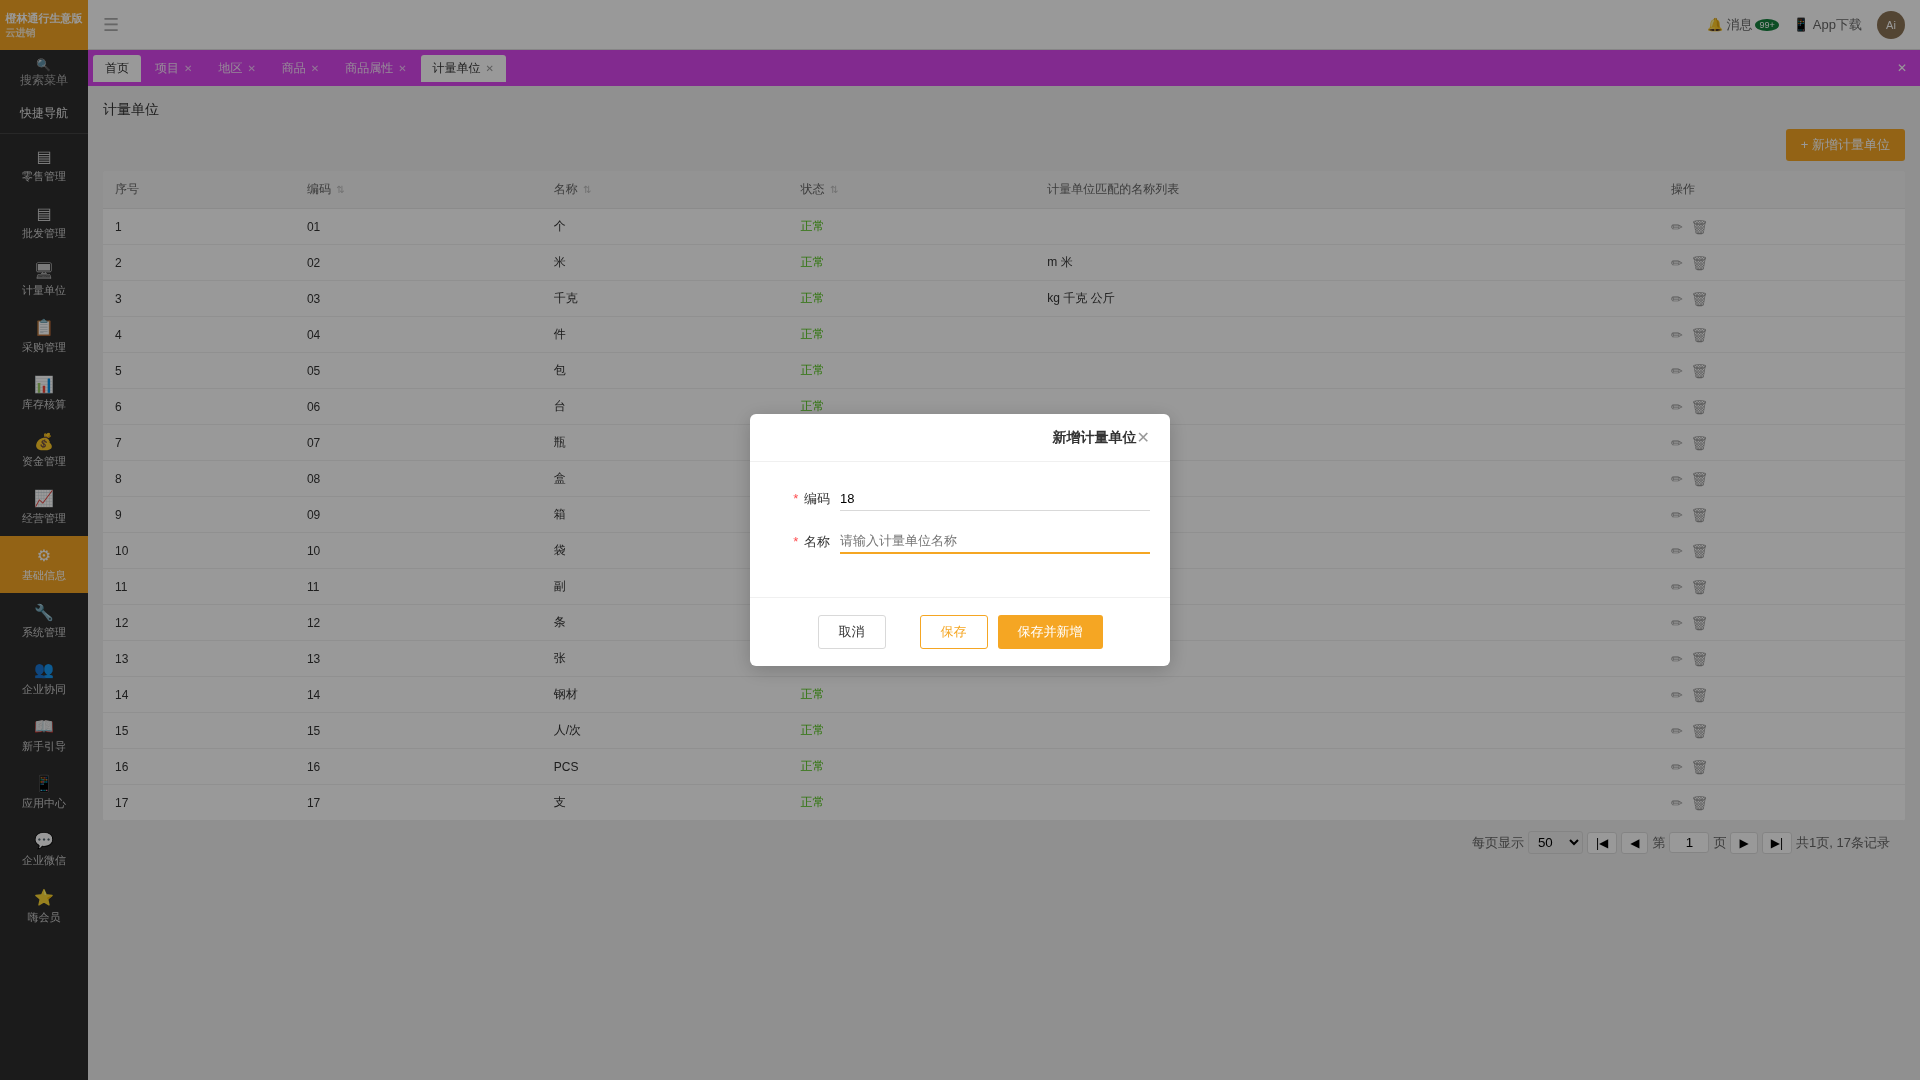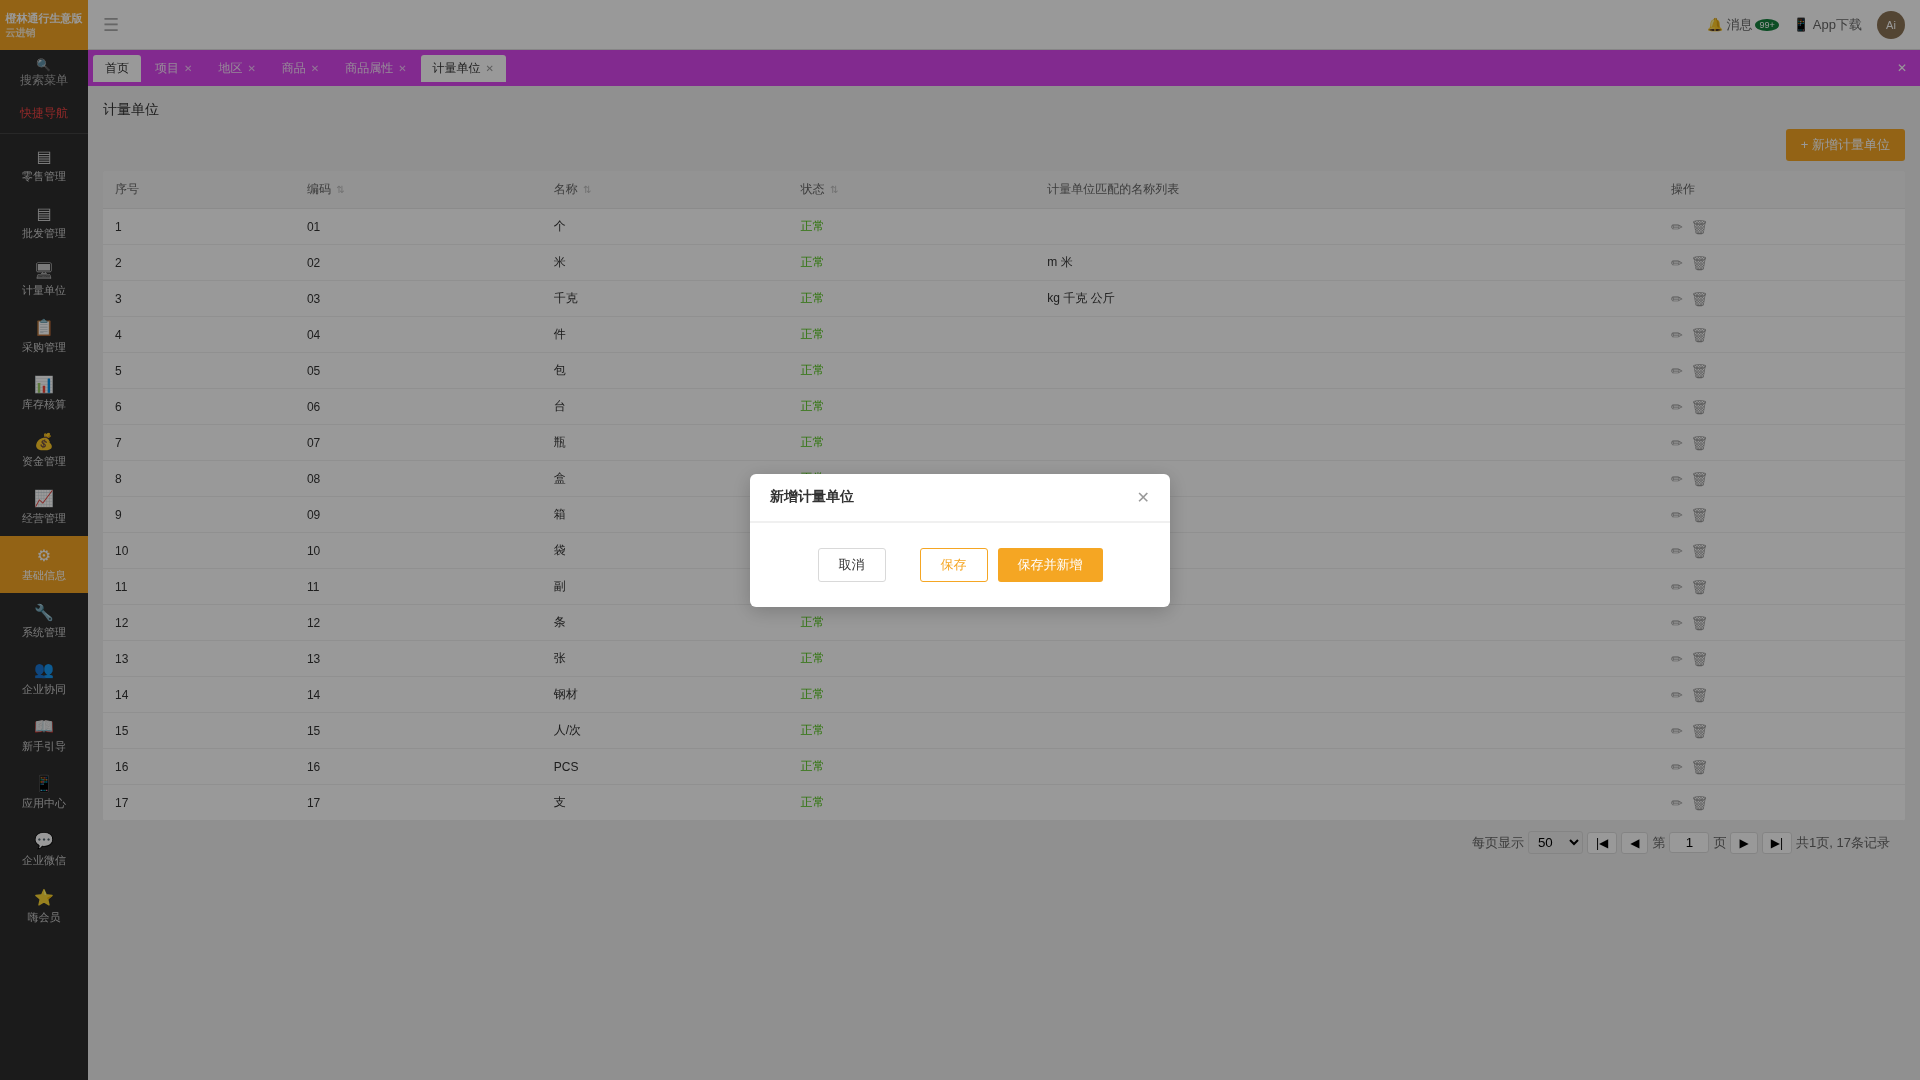--- a/index.html
+++ b/index.html
@@ -2,21 +2,21 @@
 <html><head>
   <meta charset="utf-8">
   <style>
     * { box-sizing: border-box; margin: 0; padding: 0; }
     body { font-family: 'Microsoft YaHei', Arial, sans-serif; font-size: 13px; background: #f5f5f5; color: #333; height: 1080px; width: 1920px; overflow: hidden; display: flex; }
 
     
     .sidebar { width: 88px; background: #2d2d2d; min-height: 1080px; display: flex; flex-direction: column; color: #ccc; }
     .sidebar-logo { background: #f5a623; height: 50px; display: flex; align-items: center; justify-content: center; color: white; font-size: 14px; font-weight: bold; padding: 5px; }
     .sidebar-search { padding: 8px 5px; text-align: center; color: #aaa; font-size: 12px; cursor: pointer; }
-    .sidebar-nav { padding: 8px 5px; text-align: center; color: #ef4444; font-size: 12px; cursor: pointer; }
+    .sidebar-nav { padding: 8px 5px; text-align: center; color: #e5e5e5; font-size: 12px; cursor: pointer; }
     .sidebar-item { padding: 10px 5px; text-align: center; color: #ccc; font-size: 12px; cursor: pointer; display: flex; flex-direction: column; align-items: center; }
     .sidebar-item.active { background: #f5a623; color: white; }
     .sidebar-item .icon { font-size: 16px; margin-bottom: 3px; }
     .sidebar-item .label { font-size: 11px; }
     .sidebar-divider { height: 1px; background: #444; margin: 3px 0; }
 
     
     .main { flex: 1; display: flex; flex-direction: column; background: #f0f0f0; }
 
     
@@ -54,30 +54,30 @@
 
     
     .pagination { display: flex; align-items: center; justify-content: flex-end; padding: 10px 15px; gap: 4px; font-size: 13px; color: #666; }
     .pagination select { padding: 2px 5px; border: 1px solid #ddd; border-radius: 3px; }
     .pagination .page-btn { border: 1px solid #ddd; background: white; padding: 3px 8px; cursor: pointer; border-radius: 3px; font-size: 12px; }
     .pagination .page-input { width: 40px; text-align: center; border: 1px solid #ddd; padding: 2px 5px; border-radius: 3px; }
 
     
     .modal-overlay { position: fixed; top: 0; left: 0; width: 100%; height: 100%; background: rgba(0,0,0,0.4); z-index: 100; display: flex; align-items: center; justify-content: center; }
     .modal { background: white; border-radius: 6px; width: 420px; box-shadow: 0 4px 20px rgba(0,0,0,0.2); }
-    .modal-header { display: flex; align-items: center; justify-content: space-between; padding: 14px 20px; border-bottom: 1px solid #f0f0f0; }
+    .modal-header { display: flex; align-items: center; justify-content: flex-end; padding: 14px 20px; border-bottom: 1px solid #f0f0f0; }
     .modal-title { font-size: 14px; font-weight: 600; color: #333; }
     .modal-close { color: #999; cursor: pointer; font-size: 16px; }
     .modal-body { padding: 25px 20px; }
     .form-row { display: flex; align-items: center; margin-bottom: 18px; }
     .form-label { width: 60px; text-align: right; font-size: 13px; color: #333; margin-right: 10px; }
     .form-label .required { color: #ff4d4f; margin-right: 2px; }
     .form-input { flex: 1; border: none; border-bottom: 1px solid #d9d9d9; outline: none; padding: 4px 0; font-size: 13px; }
     .form-input.highlighted { border-bottom: 2px solid #f5a623; }
-    .modal-footer { display: flex; justify-content: center; gap: 10px; padding: 25px 20px; border-top: 1px solid #f0f0f0; }
+    .modal-footer { display: flex; justify-content: center; gap: 10px; padding: 17px 20px; border-top: 1px solid #f0f0f0; }
     .btn-cancel { background: white; color: #333; border: 1px solid #d9d9d9; padding: 7px 20px; border-radius: 3px; cursor: pointer; font-size: 13px; }
     .btn-save { background: white; color: #f5a623; border: 1px solid #f5a623; padding: 7px 20px; border-radius: 3px; cursor: pointer; font-size: 13px; margin-left: 24px; }
     .btn-save-new { background: #f5a623; color: white; border: none; padding: 7px 20px; border-radius: 3px; cursor: pointer; font-size: 13px; }
 
     .sort-icon { font-size: 10px; color: #bbb; margin-left: 2px; }
 
     
     .avatar { width: 28px; height: 28px; border-radius: 50%; background: #8b7355; display: flex; align-items: center; justify-content: center; color: white; font-size: 11px; }
   </style>
 </head>
@@ -466,19 +466,35 @@
     </div>
   </div>
 </div>
 
 <div class="modal-overlay">
   <div class="modal">
     <div class="modal-header">
       <span class="modal-title">新增计量单位</span>
       <span class="modal-close">✕</span>
     </div>
+    <div class="modal-body">
+      <div class="form-row">
+        <div class="form-label">
+          <span class="required">*</span>
+          <span>编码</span>
+        </div>
+        <input class="form-input" type="text" value="18" style="">
+      </div>
+      <div class="form-row">
+        <div class="form-label">
+          <span class="required">*</span>
+          <span>名称</span>
+        </div>
+        <input class="form-input highlighted" type="text" placeholder="请输入计量单位名称" style="">
+      </div>
+    </div>
     <div class="modal-footer">
       <button class="btn-cancel">取消</button>
       <button class="btn-save">保存</button>
       <button class="btn-save-new">保存并新增</button>
     </div>
   </div>
 </div>
 
 </body></html>

